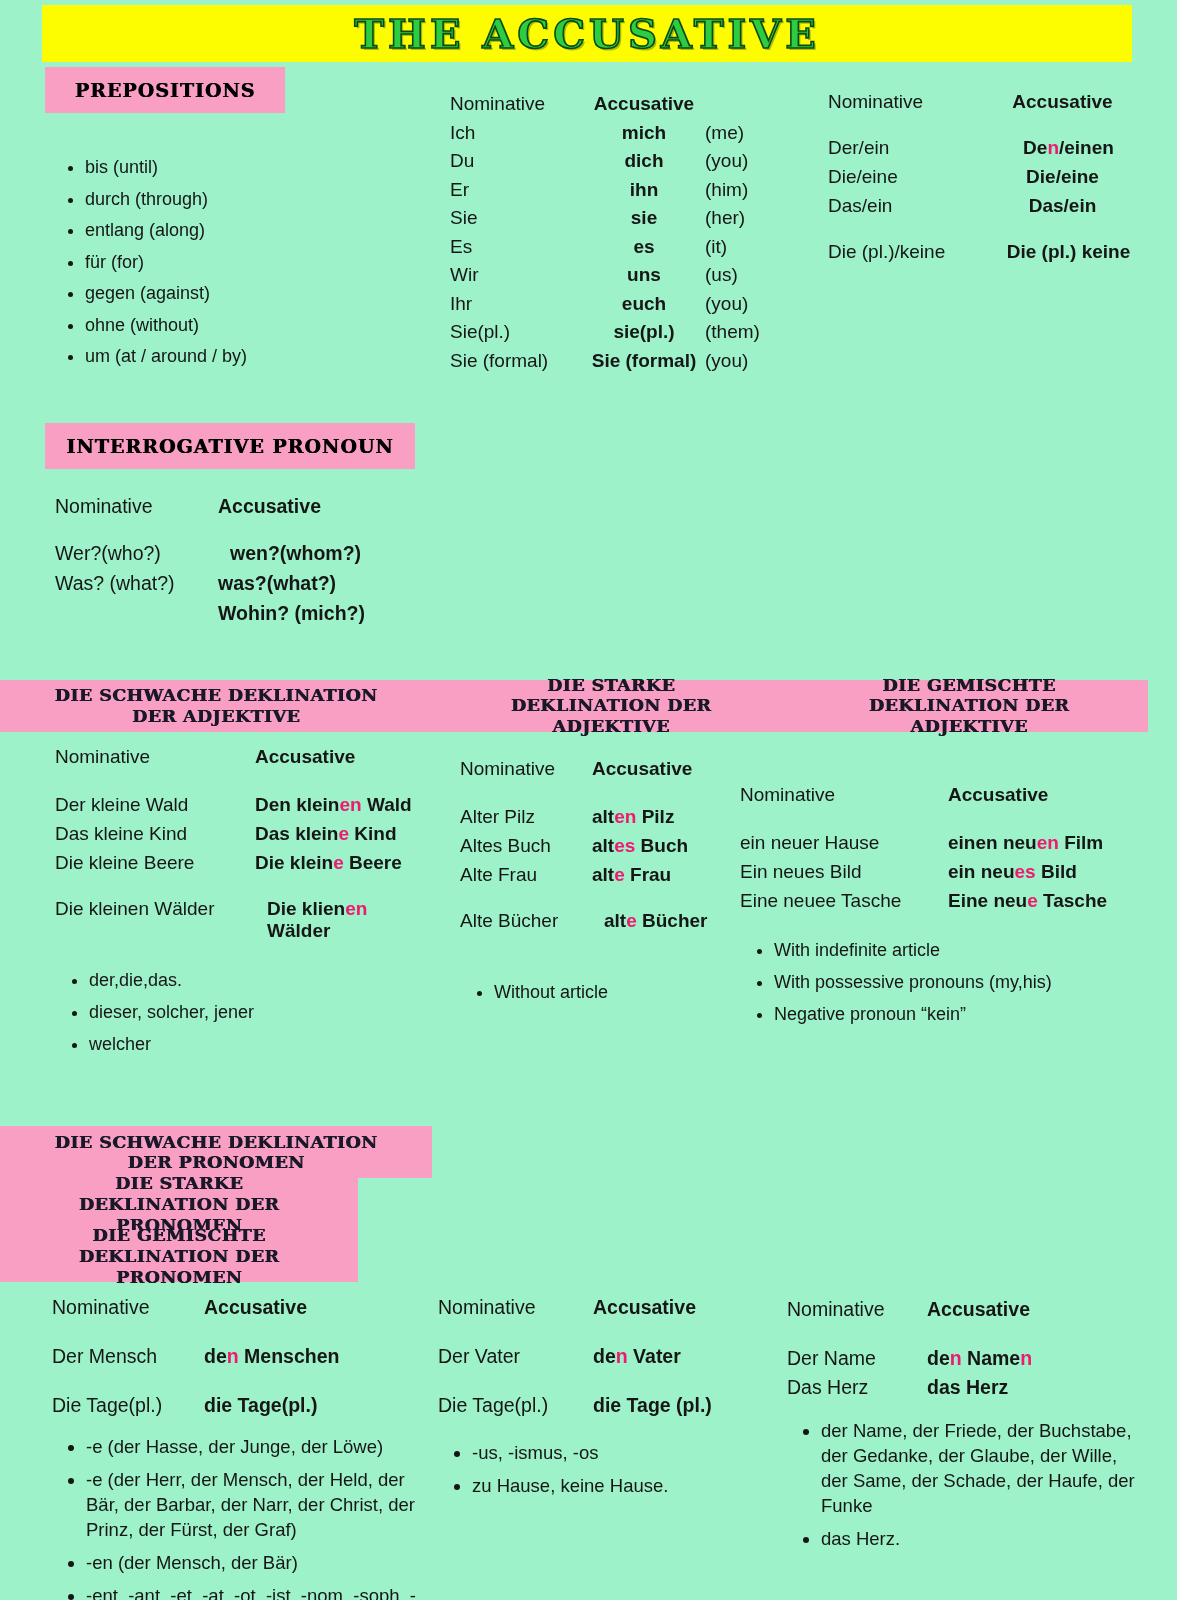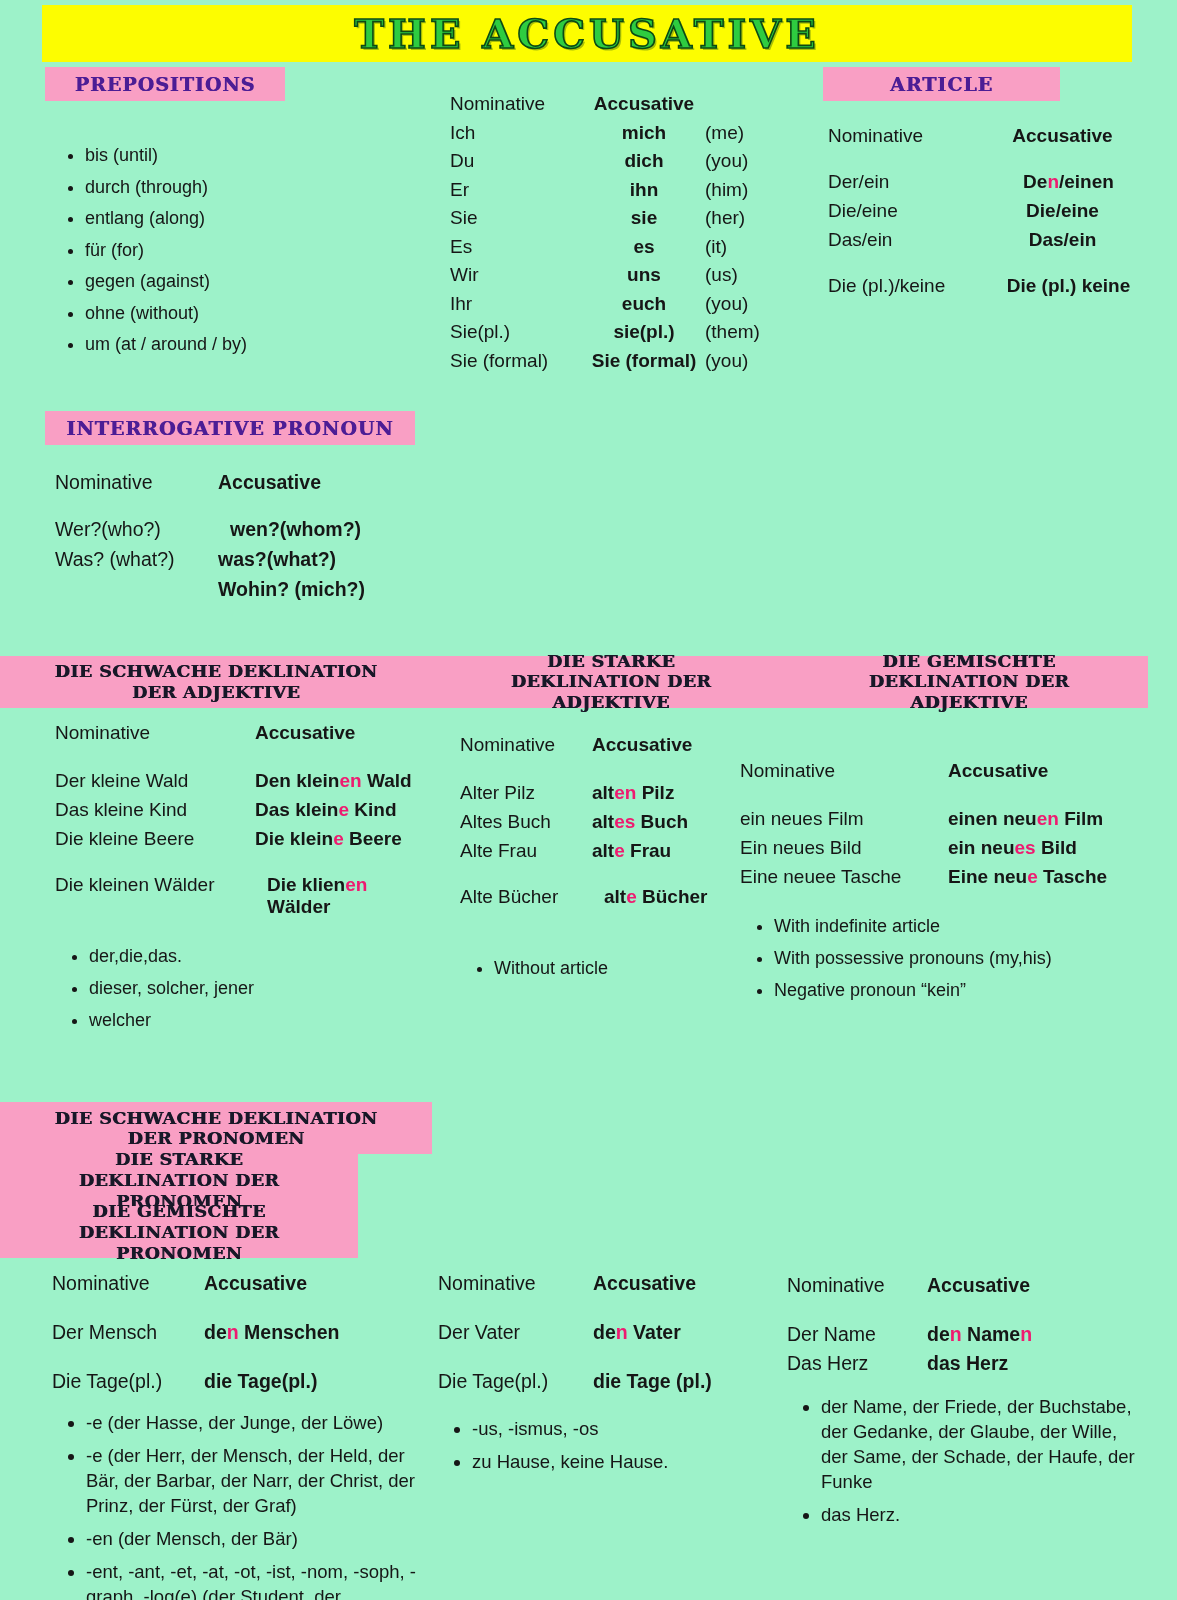--- a/index.html
+++ b/index.html
@@ -12,21 +12,21 @@
   body{width:1177px;font-family:"Liberation Sans",sans-serif;color:var(--text,#161616);}
   .page{width:1177px;height:1600px;overflow:hidden;background:var(--background,#9df2c9);}
 
   .banner{margin:5px 45px 0 42px;height:57px;background:var(--banner-yellow,#fdfd00);
     display:flex;align-items:center;justify-content:center;}
   .title{font-family:"DejaVu Serif",serif;font-size:40px;font-weight:bold;letter-spacing:4px;
     color:var(--title-green,#2ecc40);-webkit-text-stroke:1.6px var(--title-outline,#0c4a14);
     text-shadow:2px 2px 0 rgba(12,74,20,.35);}
 
   .ph{background:var(--header-pink,#f99fc4);font-family:"DejaVu Serif",serif;font-weight:bold;
-    font-size:19px;letter-spacing:1px;color:#4c1d95;height:34px;display:flex;align-items:center;
+    font-size:19px;letter-spacing:1px;color:#000000;height:46px;display:flex;align-items:center;
     justify-content:center;text-shadow:.6px 0 currentColor;}
   .ph-prep{width:240px;} .ph-pron{width:315px;} .ph-art{width:237px;}
   .ph-inter{width:370px;margin-top:55px;}
 
   .top{display:flex;margin-top:5px;}
   .c1{width:435px;padding-left:45px;}
   .c2{width:388px;}
   .c3{flex:1;padding-right:30px;}
 
   .prep-list{margin:43px 0 0 14px;padding-left:26px;font-weight:normal;font-size:18px;max-width:250px;}
@@ -172,21 +172,20 @@
         </div>
         <div class="trow">
           <span>Sie (formal)</span>
           <span class="acc">Sie (formal)</span>
           <span>(you)</span>
         </div>
       </div>
     </div>
 
     <div class="c3">
-      <div class="ph ph-art">ARTICLE</div>
       <div class="t-art">
         <div class="trow">
           <span>Nominative</span>
           <span class="acc">Accusative</span>
         </div>
         <div class="trow mt-lg">
           <span>Der/ein</span>
           <span class="acc"><span>De</span><span class="hl">n</span><span>/einen</span></span>
         </div>
         <div class="trow">
@@ -271,21 +270,21 @@
       </ul>
     </div>
 
     <div class="m3">
       <div class="t-mixed">
         <div class="trow head-gap">
           <span>Nominative</span>
           <span class="acc">Accusative</span>
         </div>
         <div class="trow">
-          <span>ein neues Film</span>
+          <span>ein neuer Hause</span>
           <span class="acc"><span>einen  neu</span><span class="hl">en</span><span> Film</span></span>
         </div>
         <div class="trow">
           <span>Ein neues Bild</span>
           <span class="acc"><span>ein neu</span><span class="hl">es</span><span> Bild</span></span>
         </div>
         <div class="trow">
           <span>Eine neuee Tasche</span>
           <span class="acc"><span>Eine neu</span><span class="hl">e</span><span> Tasche</span></span>
         </div>

